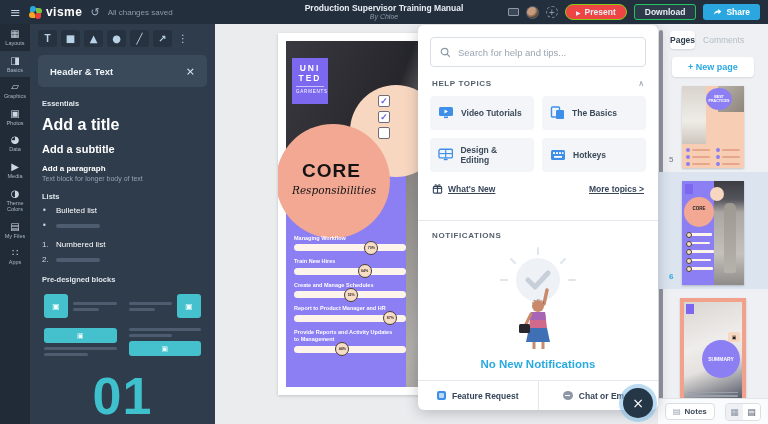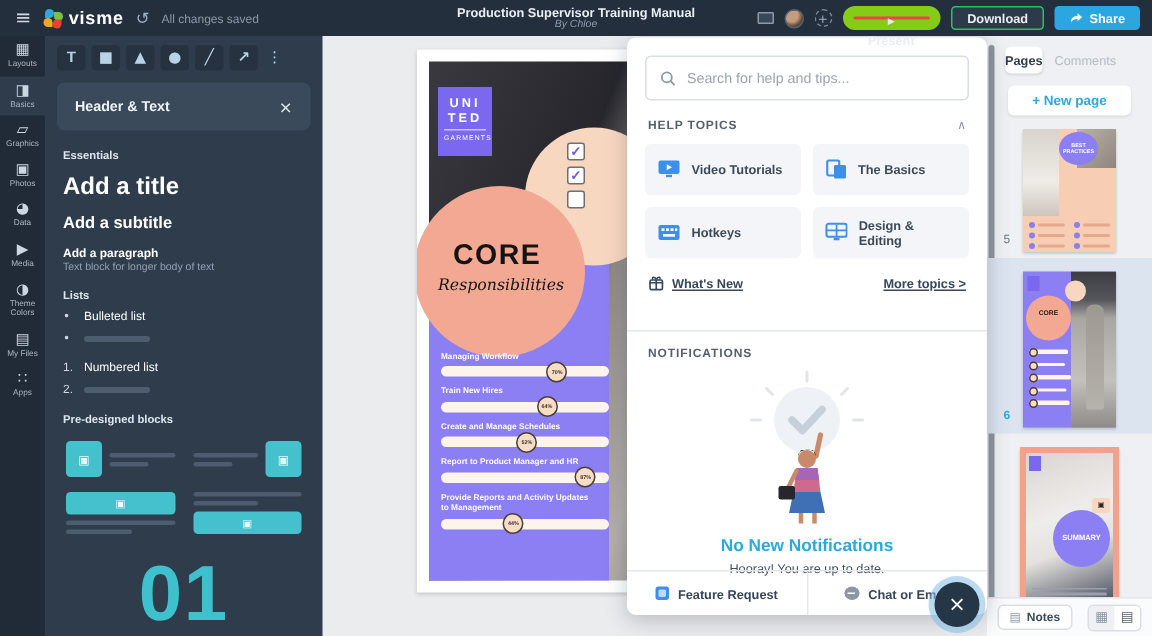--- a/index.html
+++ b/index.html
@@ -23,21 +23,21 @@
   .doc-title { color:#e8eef4; font-size:8.5px; font-weight:bold; }
   .doc-author { color:#8c9aa9; font-size:7px; font-style:italic; }
   .tb-right { margin-left:auto; display:flex; align-items:center; gap:7px; padding-right:8px; }
   .laptop-ic { width:11px; height:8px; border:1px solid #8c9aa9; border-radius:1px; background:#3a4757; }
   .avatar { width:13px; height:13px; border-radius:50%;
     background:radial-gradient(circle at 35% 30%, #c79b7d 40%, #5d4632 70%, #3c5c3c 100%); border:1px solid #55626f; }
   .add-collab { width:12px; height:12px; border:1px dashed #7b8a99; border-radius:50%; color:#9fb0c0;
     font-size:8px; display:flex; align-items:center; justify-content:center; cursor:pointer; }
   .btn { border-radius:10px; font-size:8.5px; font-weight:bold; display:flex; align-items:center; gap:4px;
     padding:0 10px; height:16px; cursor:pointer; }
-  .btn-present { background:#ef4444; border:7px solid #84cc16; color:#e8eef4;flex-direction:column; }
+  .btn-present { background:#ef4444; border:1px solid #84cc16; color:#e8eef4; }
   .btn-download { background:#2d3a49; border:1px solid #22c55e; color:#e8eef4; border-radius:3px; }
   .btn-share { background:#2aa7e0; color:#fff; border-radius:3px; }
   .play-ic { font-size:6px; color:#e8eef4; }
 
   
   .rail { position:absolute; top:24px; left:0; width:30px; height:400px; background:#212b37; z-index:10; }
   .rail-item { width:30px; padding:5px 0 4px; display:flex; flex-direction:column; align-items:center;
     gap:1px; cursor:pointer; }
   .rail-item.active { background:#2e3c4b; }
   .rail-glyph { color:#cdd7e1; font-size:10px; line-height:10px; }
@@ -443,38 +443,38 @@
         <span class="topic-label">Video Tutorials</span>
       </div>
       <div class="topic-card">
         <svg width="15" height="14" viewBox="0 0 15 14">
           <rect x="1.5" y="1" width="8" height="10" rx="1" fill="none" stroke="#3d8fe9" stroke-width="1.4"></rect>
           <rect x="6" y="4" width="8" height="9" rx="1" fill="#3d8fe9"></rect>
         </svg>
         <span class="topic-label">The Basics</span>
       </div>
       <div class="topic-card">
+        <svg width="16" height="14" viewBox="0 0 16 14">
+          <rect x="1" y="1" width="14" height="9" rx="1.5" fill="none" stroke="#3d8fe9" stroke-width="1.4"></rect>
+          <line x1="8" y1="1.5" x2="8" y2="9.5" stroke="#3d8fe9" stroke-width="1.2"></line>
+          <line x1="1.5" y1="5.5" x2="14.5" y2="5.5" stroke="#3d8fe9" stroke-width="1.2"></line>
+          <rect x="6" y="10.8" width="4" height="1.6" fill="#3d8fe9"></rect>
+        </svg>
+        <span class="topic-label">Design &amp; Editing</span>
+      </div>
+      <div class="topic-card">
         <svg width="16" height="12" viewBox="0 0 16 12">
           <rect x="1" y="1" width="14" height="10" rx="1.5" fill="#3d8fe9"></rect>
           <rect x="3" y="3.2" width="2" height="1.8" fill="#fff"></rect>
             <rect x="6" y="3.2" width="2" height="1.8" fill="#fff"></rect>
           <rect x="9" y="3.2" width="2" height="1.8" fill="#fff"></rect>
             <rect x="12" y="3.2" width="1.5" height="1.8" fill="#fff"></rect>
           <rect x="4" y="7" width="8" height="1.8" fill="#fff"></rect>
         </svg>
         <span class="topic-label">Hotkeys</span>
-      </div>
-      <div class="topic-card">
-        <svg width="16" height="14" viewBox="0 0 16 14">
-          <rect x="1" y="1" width="14" height="9" rx="1.5" fill="none" stroke="#3d8fe9" stroke-width="1.4"></rect>
-          <line x1="8" y1="1.5" x2="8" y2="9.5" stroke="#3d8fe9" stroke-width="1.2"></line>
-          <line x1="1.5" y1="5.5" x2="14.5" y2="5.5" stroke="#3d8fe9" stroke-width="1.2"></line>
-          <rect x="6" y="10.8" width="4" height="1.6" fill="#3d8fe9"></rect>
-        </svg>
-        <span class="topic-label">Design &amp; Editing</span>
       </div>
     </div>
     <div class="links-row">
       <span class="wn">
         <svg width="11" height="11" viewBox="0 0 12 12">
           <rect x="1.5" y="4" width="9" height="7" rx="1" fill="none" stroke="#37465a" stroke-width="1.2"></rect>
           <line x1="6" y1="4" x2="6" y2="11" stroke="#37465a" stroke-width="1.2"></line>
           <line x1="1" y1="6" x2="11" y2="6" stroke="#37465a" stroke-width="1"></line>
           <path d="M6 3.5C4.5 1 2.5 2 3.5 3.5M6 3.5C7.5 1 9.5 2 8.5 3.5" fill="none" stroke="#37465a" stroke-width="1.1"></path>
         </svg>
@@ -501,21 +501,20 @@
         <path d="M36 66h14l2 16H34z" fill="#d06a8c"></path>
         <path d="M36 66h14l1 8H35z" fill="#a765b5"></path>
         <path d="M34 82h18l3 14H31z" fill="#3f6fb5"></path>
         <line x1="39" y1="96" x2="39" y2="103" stroke="#c98a6b" stroke-width="3"></line>
         <line x1="48" y1="96" x2="48" y2="103" stroke="#c98a6b" stroke-width="3"></line>
         <line x1="36" y1="68" x2="30" y2="80" stroke="#c98a6b" stroke-width="3" stroke-linecap="round"></line>
         <rect x="24" y="78" width="11" height="9" rx="1.5" fill="#26262c"></rect>
       </svg>
     </div>
     <div class="empty-title">No New Notifications</div>
-    <div class="empty-sub">Hooray! You are up to date.</div>
     <div class="help-footer">
       <span class="hf-btn">
         <span class="fr-ic"></span>
         <span>Feature Request</span>
       </span>
       <span class="hf-btn">
         <span class="chat-ic"></span>
         <span>Chat or Email</span>
       </span>
     </div>

